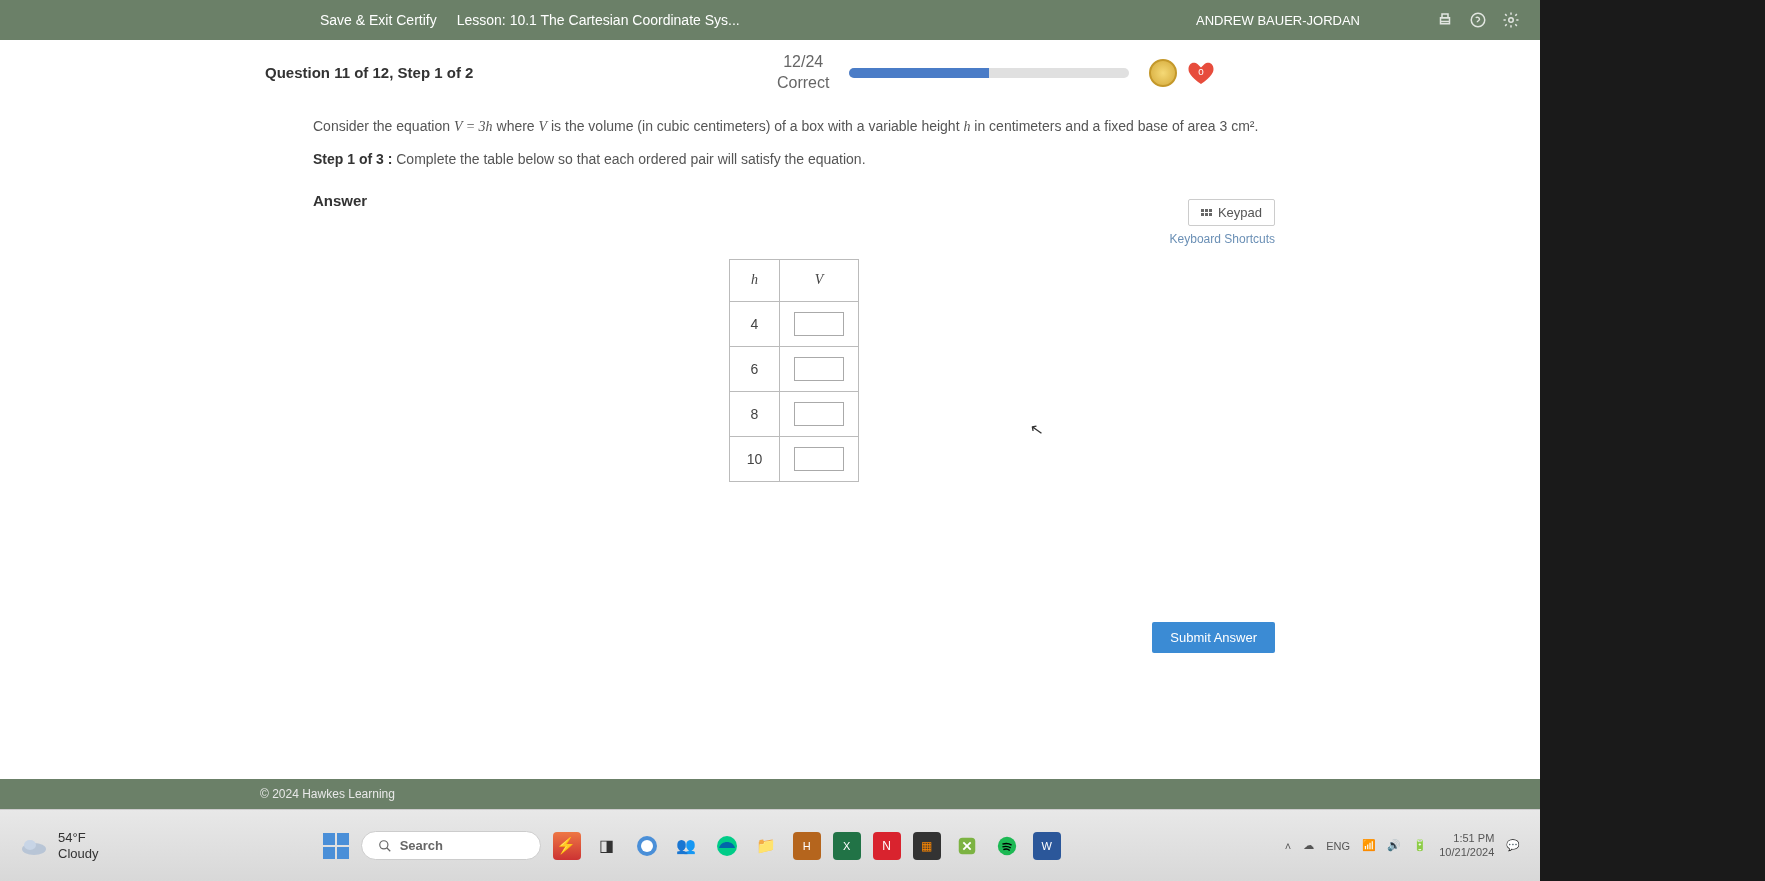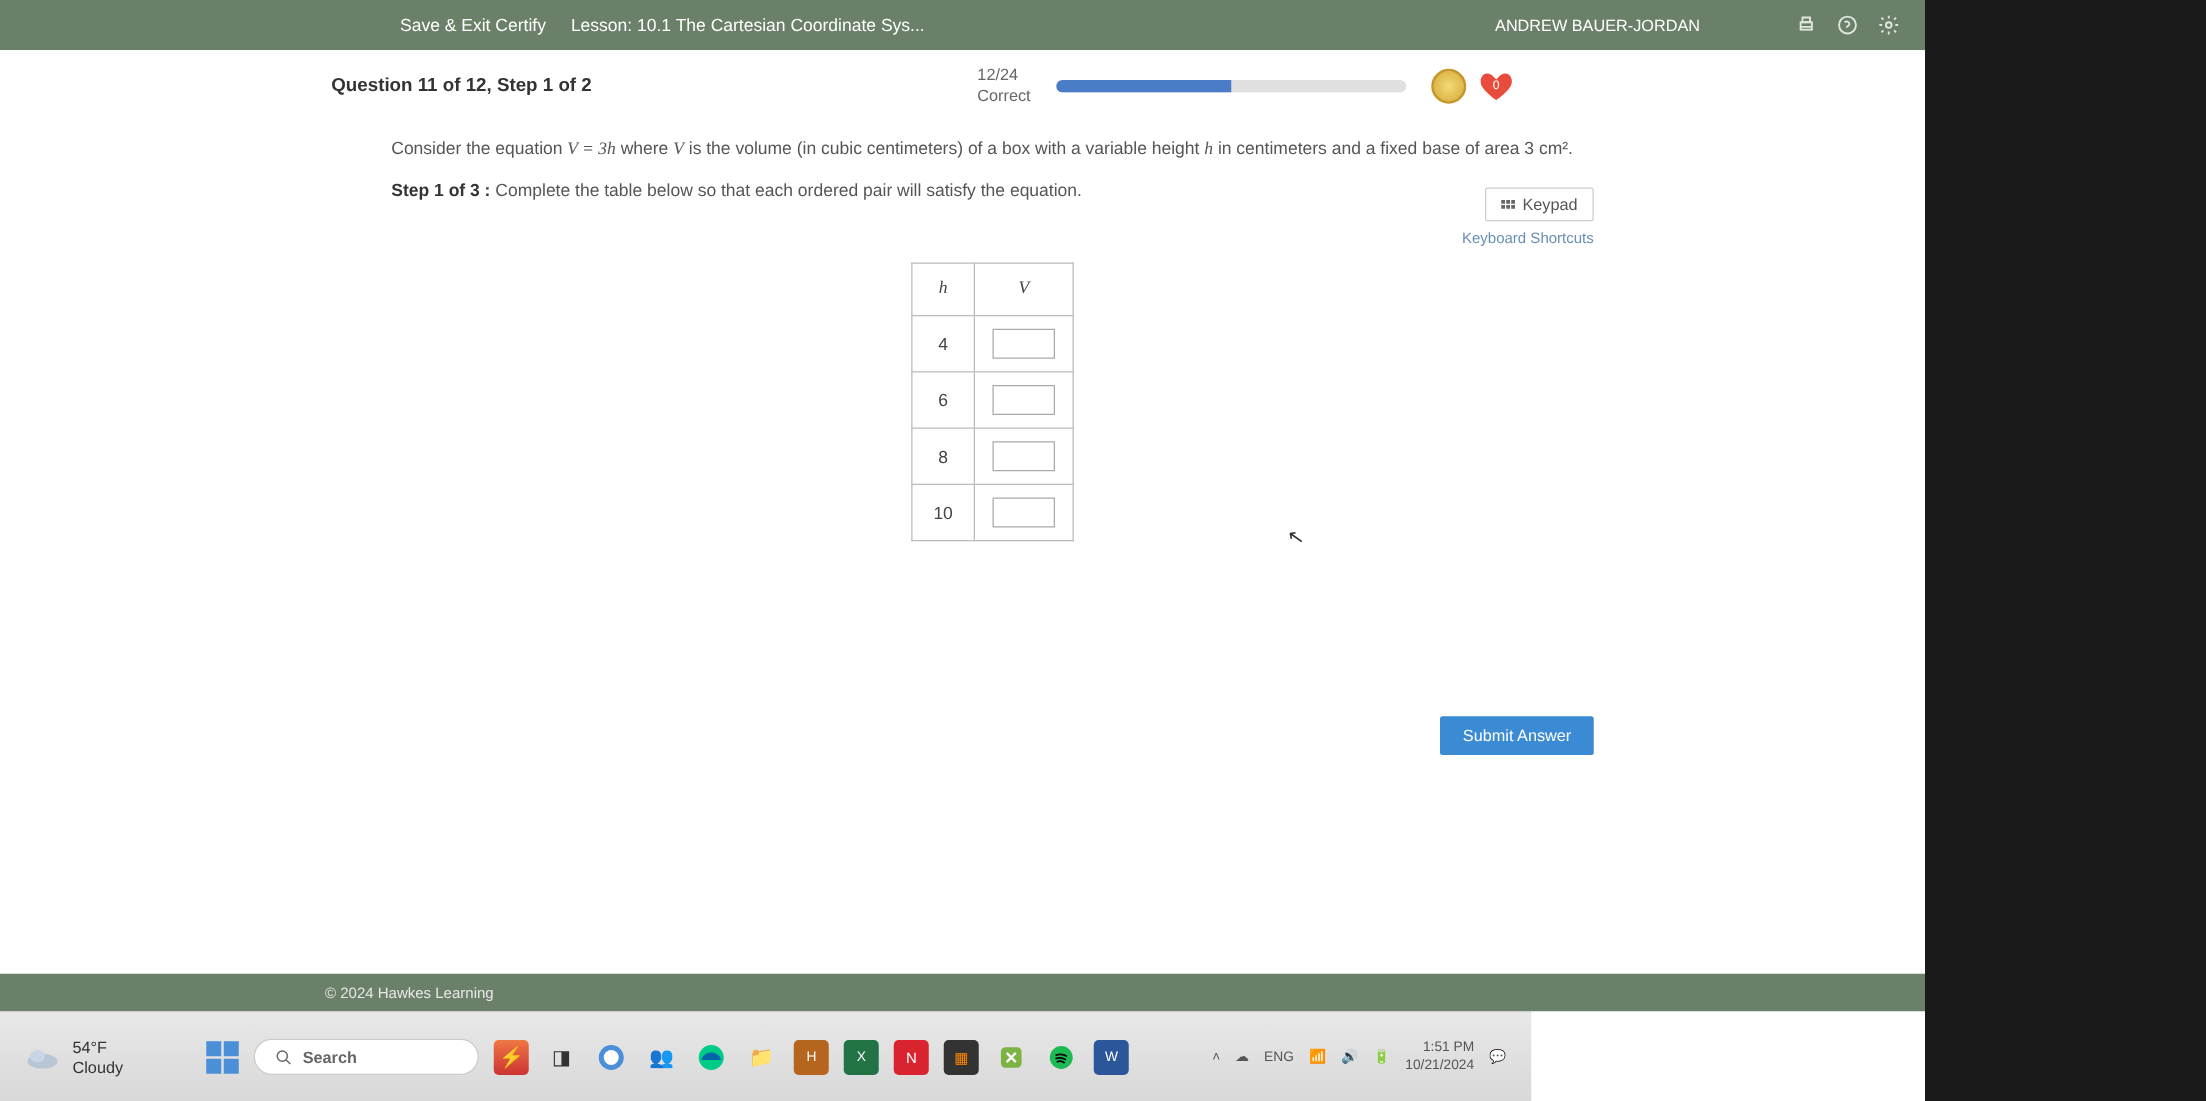--- a/index.html
+++ b/index.html
@@ -80,22 +80,23 @@
 }
 .score-area {
   flex: 1;
   display: flex;
   align-items: center;
   justify-content: center;
   gap: 20px;
   margin-left: 200px;
 }
 .score-text {
+  text-align: center;
   color: #666;
-  font-size: 13px;
+  font-size: 16px;
   line-height: 1.3;
 }
 .progress-container {
   width: 280px;
   height: 10px;
   background: #e0e0e0;
   border-radius: 5px;
   overflow: hidden;
 }
 .progress-fill {
@@ -232,21 +233,21 @@
   color: #e8e8e8;
   font-size: 12px;
   display: flex;
   align-items: center;
   padding-left: 260px;
 }
 .taskbar {
   position: absolute;
   bottom: 0;
   left: 0;
-  width: 1225px;
+  width: 1540px;
   height: 72px;
   background: linear-gradient(#e8e8e8, #d8d8d8);
   display: flex;
   align-items: center;
   padding: 0 20px;
   border-top: 1px solid #ccc;
 }
 .weather {
   display: flex;
   align-items: center;
@@ -363,20 +364,21 @@
     </div>
   </div>
 
   <div class="content">
     <div class="problem-text">
       <span>Consider the equation </span><span class="var">V = 3h</span><span> where </span><span class="var">V</span><span> is the volume (in cubic centimeters) of a box with a variable height </span><span class="var">h</span><span> in centimeters and a fixed base of area 3 cm².</span>
     </div>
     <div class="step-label">
       <b>Step 1 of 3 :</b><span>  Complete the table below so that each ordered pair will satisfy the equation.</span>
     </div>
+    <div class="answer-label">Answer</div>
 
     <div class="answer-tools">
       <button class="keypad-btn">
         <span class="keypad-icon">
             <span></span>
             <span></span>
             <span></span>
             <span></span>
             <span></span>
             <span></span>

